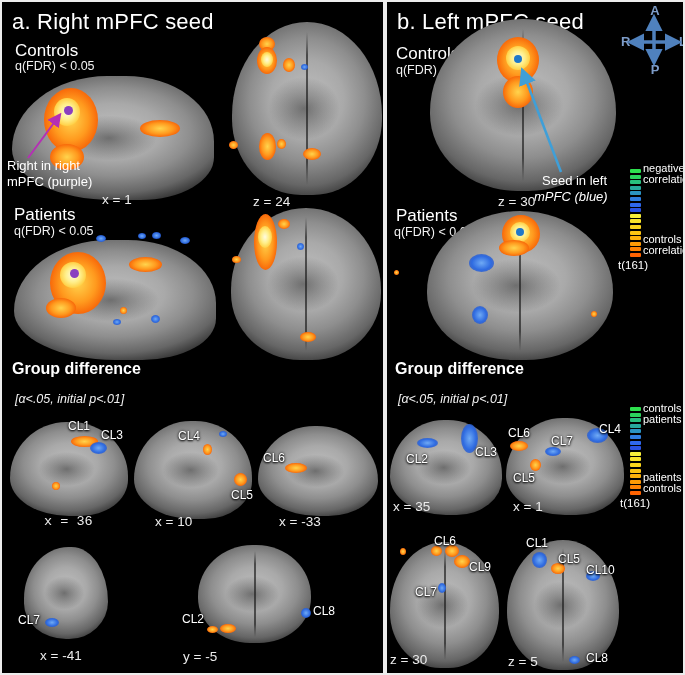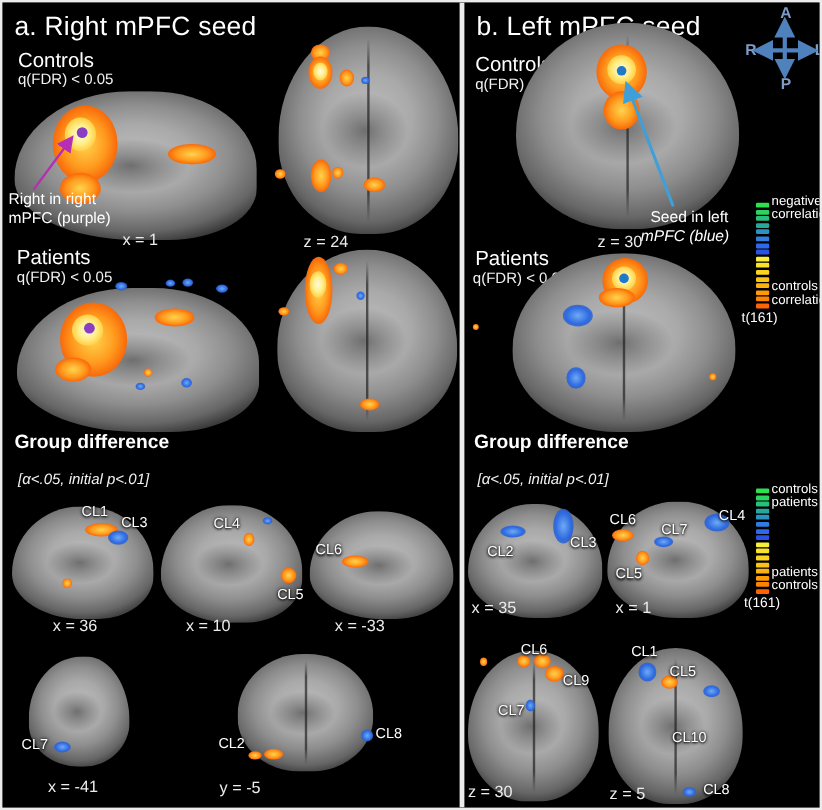--- a/index.html
+++ b/index.html
@@ -106,21 +106,21 @@
   <div class="hot" style="left:201px;top:442px;width:9px;height:11px;"></div>
   <div class="cool" style="left:217px;top:429px;width:8px;height:6px;"></div>
   <div class="hot" style="left:232px;top:471px;width:13px;height:13px;"></div>
   <div class="hot" style="left:283px;top:461px;width:22px;height:10px;"></div>
 
   <div class="t cl" style="left:66px;top:417px;">CL1</div>
   <div class="t cl" style="left:99px;top:426px;">CL3</div>
   <div class="t cl" style="left:176px;top:427px;">CL4</div>
   <div class="t cl" style="left:229px;top:486px;">CL5</div>
   <div class="t cl" style="left:261px;top:449px;">CL6</div>
-  <div class="t coord" style="left:42px;top:512px;">x = 36</div>
+  <div class="t coord" style="left:42px;top:512px;font-family:Liberation Mono, monospace;">x = 36</div>
   <div class="t coord" style="left:153px;top:512px;">x = 10</div>
   <div class="t coord" style="left:277px;top:512px;">x = -33</div>
 
   <div class="brain" style="left:22px;top:545px;width:84px;height:92px;border-radius:55% 45% 48% 52%/58% 62% 42% 40%;"></div>
   <div class="cool" style="left:43px;top:616px;width:14px;height:9px;"></div>
   <div class="t cl" style="left:16px;top:611px;">CL7</div>
   <div class="t coord" style="left:38px;top:646px;">x = -41</div>
 
   <div class="brain axial" style="left:196px;top:543px;width:113px;height:98px;border-radius:48% 48% 46% 46%/52% 52% 46% 46%;"></div>
   <div class="hot" style="left:205px;top:624px;width:11px;height:7px;"></div>
@@ -238,21 +238,21 @@
   <div class="cool" style="left:436px;top:581px;width:8px;height:10px;"></div>
   <div class="cool" style="left:530px;top:550px;width:15px;height:16px;"></div>
   <div class="hot" style="left:549px;top:561px;width:14px;height:11px;"></div>
   <div class="cool" style="left:584px;top:569px;width:14px;height:10px;"></div>
   <div class="cool" style="left:567px;top:654px;width:11px;height:8px;"></div>
   <div class="t cl" style="left:432px;top:532px;">CL6</div>
   <div class="t cl" style="left:467px;top:558px;">CL9</div>
   <div class="t cl" style="left:413px;top:583px;">CL7</div>
   <div class="t cl" style="left:524px;top:534px;">CL1</div>
   <div class="t cl" style="left:556px;top:550px;">CL5</div>
-  <div class="t cl" style="left:558px;top:561px;margin-top:44px;">CL10</div>
+  <div class="t cl" style="left:584px;top:561px;">CL10</div>
   <div class="t cl" style="left:584px;top:649px;">CL8</div>
   <div class="t coord" style="left:388px;top:650px;">z = 30</div>
   <div class="t coord" style="left:506px;top:652px;">z = 5</div>
 
   <svg class="overlay" width="685" height="675" viewBox="0 0 685 675">
     <defs>
       <marker id="arrM" markerWidth="7" markerHeight="7" refX="5" refY="3.5" orient="auto">
         <path d="M0,0 L7,3.5 L0,7 z" fill="#b52fb5"></path>
       </marker>
       <marker id="arrB" markerWidth="7" markerHeight="7" refX="5" refY="3.5" orient="auto">

